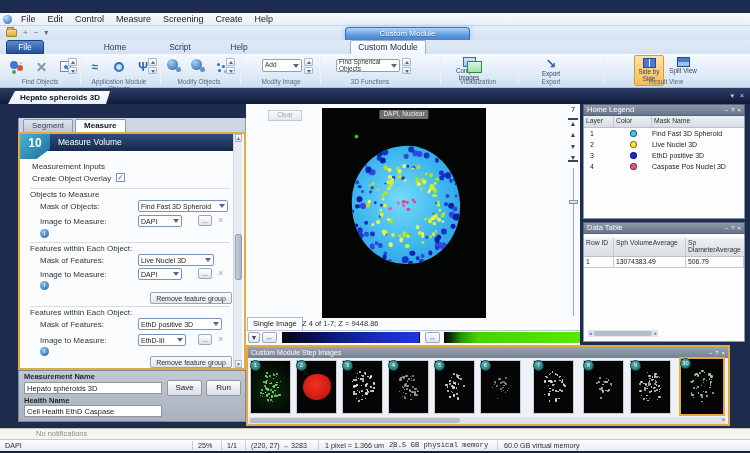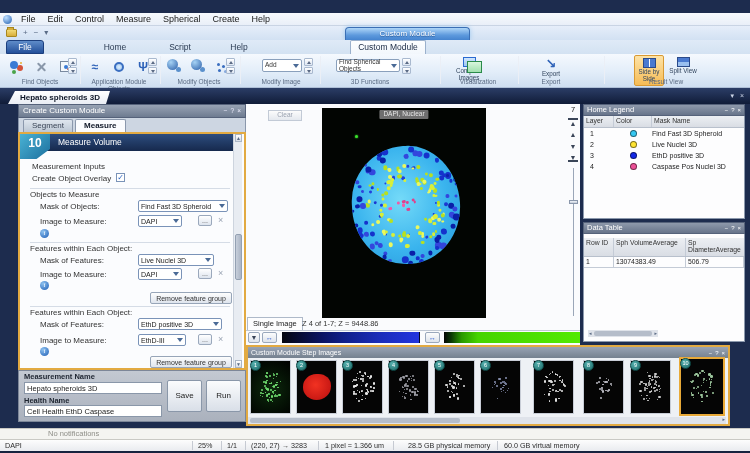--- a/index.html
+++ b/index.html
@@ -84,21 +84,21 @@
   .fx{position:absolute;font-size:9px;color:#9aa4b4;}
   .chk{position:absolute;width:9px;height:9px;background:#fff;border:1px solid #7a93b8;font-size:8px;color:#2a62c0;display:flex;align-items:center;justify-content:center;}
   .infoi{position:absolute;width:9px;height:9px;border-radius:50%;background:radial-gradient(circle at 35% 30%,#8ec2f0,#1d5cb4);color:#fff;font-size:7px;font-style:italic;font-family:"Liberation Serif",serif;display:flex;align-items:center;justify-content:center;}
   .rfg{position:absolute;height:12px;background:linear-gradient(#fdfdfd,#dfe5ee);border:1px solid #97a5b8;border-radius:2px;font-size:7px;color:#333;display:flex;align-items:center;justify-content:center;}
   .vscroll{left:233px;top:134px;width:9px;height:234px;background:#e8ecf2;border-left:1px solid #cdd4de;}
   .vscroll .ar{position:absolute;left:1px;width:7px;height:8px;font-size:5px;color:#5a6a84;display:flex;align-items:center;justify-content:center;background:linear-gradient(#fff,#d8dfe9);border:1px solid #aab6c6;}
   .vscroll .th{position:absolute;left:1px;top:100px;width:7px;height:46px;background:linear-gradient(90deg,#c7cfdb,#aab4c4);border:1px solid #93a0b2;border-radius:2px;}
   .lp-foot{left:18px;top:370px;width:228px;height:52px;background:linear-gradient(#c3c9d2,#aab1bd);border:1px solid #7d8798;}
   .foot-lbl{font-size:7.5px;color:#1d2430;font-weight:bold;}
   .foot-input{position:absolute;width:138px;height:12px;background:#fff;border:1px solid #8a97a9;font-size:7.5px;color:#222;padding:0 2px;font-family:"Liberation Sans",sans-serif;}
-  .pbtn{position:absolute;width:35px;height:32px;background:linear-gradient(#fbfcfd,#d9dfe8);border:1px solid #8a97a9;border-radius:2px;font-size:8px;color:#222;display:flex;align-items:center;justify-content:center;}
+  .pbtn{position:absolute;width:35px;height:16px;background:linear-gradient(#fbfcfd,#d9dfe8);border:1px solid #8a97a9;border-radius:2px;font-size:8px;color:#222;display:flex;align-items:center;justify-content:center;}
 
   
   .canvas{left:246px;top:104px;width:334px;height:241px;background:#fafbfd;}
   .clearbtn{left:268px;top:110px;width:34px;height:11px;background:linear-gradient(#fcfcfc,#e4e8ee);border:1px solid #c2cad6;font-size:6.5px;color:#9aa2b0;display:flex;align-items:center;justify-content:center;}
   .imgblack{left:322px;top:108px;width:164px;height:210px;background:#020502;overflow:hidden;}
   .chbadge{position:absolute;left:50%;top:2px;transform:translateX(-50%);background:rgba(130,130,130,.85);color:#e8e8e8;font-size:6.5px;padding:1px 4px;border-radius:1px;white-space:nowrap;}
   .spheroid{position:absolute;left:30px;top:38px;width:108px;height:118px;border-radius:52% 48% 50% 50%/48% 52% 50% 50%;background:radial-gradient(ellipse at 45% 45%,#74daf8 0%,#3ab4ee 55%,#2493d6 100%);overflow:hidden;transform:rotate(-4deg);}
   .spheroid i,[data-speckle] i{position:absolute;border-radius:50%;}
   .gdot{position:absolute;left:33px;top:27px;width:3px;height:3px;border-radius:50%;background:#3ae22c;box-shadow:0 0 2px #3ae22c;}
   .zcol{left:566px;top:104px;width:14px;height:241px;}
@@ -137,39 +137,39 @@
   .tblhead span{padding:2px 2px;border-right:1px solid #c4cbd6;}
   .lgrow{display:flex;align-items:center;height:11px;font-size:7px;color:#222;}
   .lgdot{width:7px;height:7px;border-radius:50%;border:1px solid rgba(0,0,0,.5);}
   .dtcell{border-right:1px solid #c4cbd6;border-bottom:1px solid #c4cbd6;font-size:6.8px;color:#222;padding:2px 2px;height:11px;}
   .dthscroll{position:absolute;left:4px;bottom:4px;width:70px;height:7px;background:#dfe3ea;display:flex;align-items:center;}
   .dthscroll .th{flex:1;height:5px;background:#b5bdca;margin:0 1px;border-radius:2px;}
   .dthscroll .ar{font-size:5px;color:#5a6a84;padding:0 1px;}
 
   
   .notif{left:0;top:428px;width:750px;height:12px;background:#f4f4f1;border-top:1px solid #c9c9c4;border-bottom:1px solid #c9c9c4;display:flex;align-items:center;}
-  .notif span{margin-left:48px;font-size:7.5px;color:#8e8e88;}
+  .notif span{margin-left:36px;font-size:7.5px;color:#8e8e88;}
   .statusbar{left:0;top:440px;width:750px;height:11px;background:linear-gradient(#fdfdfd,#e9ebef);font-size:7.2px;color:#2c2c2c;}
   .st{position:absolute;top:2px;white-space:nowrap;}
   .stsep{position:absolute;top:1px;width:1px;height:9px;background:#c6cad2;}
   .bottomedge{left:0;top:451px;width:750px;height:2px;background:#16233f;}
 </style>
 </head>
 <body>
 
 <div class="app">
 
 
   <div class="abs menubar">
     <span class="mx-orb"></span>
     <span class="menuitem">File</span>
     <span class="menuitem">Edit</span>
     <span class="menuitem">Control</span>
     <span class="menuitem">Measure</span>
-    <span class="menuitem">Spherical</span>
+    <span class="menuitem">Screening</span>
     <span class="menuitem">Create</span>
     <span class="menuitem">Help</span>
   </div>
 
   <div class="abs qat">
     <span class="i-folder"></span>
     <span class="qicon">+</span>
     <span class="qicon">−</span>
     <span class="qicon">▾</span>
   </div>
@@ -279,28 +279,20 @@
     </span>
     <span class="rg-label" style="left:620px;width:92px;">Result View</span>
   </div>
 
   <div class="abs docbar">
     <span class="doctab">Hepato spheroids 3D</span>
     <span class="ic" style="right:16px;">▾</span>
     <span class="ic" style="right:6px;">×</span>
   </div>
 
-  <div class="abs lp-head">
-    <span>Create Custom Module</span>
-    <span class="hbtns">
-      <span>−</span>
-      <span>?</span>
-      <span>×</span>
-    </span>
-  </div>
   <div class="abs lp-tabs">
     <span class="lp-tab">Segment</span>
     <span class="lp-tab active">Measure</span>
   </div>
   <div class="abs lp-body"></div>
   <div class="abs stephead"></div>
   <div class="abs stepnum">10</div>
   <div class="abs steptitle">Measure Volume</div>
 
   <div class="abs flabel" style="left:32px;top:163px;">Measurement Inputs</div>
@@ -1070,19 +1062,19 @@
     <span class="st" style="left:5px;">DAPI</span>
     <span class="stsep" style="left:192px;"></span>
     <span class="st" style="left:198px;">25%</span>
     <span class="stsep" style="left:221px;"></span>
     <span class="st" style="left:227px;">1/1</span>
     <span class="stsep" style="left:245px;"></span>
     <span class="st" style="left:251px;">(220, 27) → 3283</span>
     <span class="stsep" style="left:318px;"></span>
     <span class="st" style="left:325px;">1 pixel = 1.366 um</span>
     <span class="stsep" style="left:393px;"></span>
-    <span class="st" style="left:408px;">28.5 GB physical memory</span>
+    <span class="st" style="left:389px;font-family:Liberation Mono, monospace;">28.5 GB physical memory</span>
     <span class="stsep" style="left:497px;"></span>
     <span class="st" style="left:504px;">60.0 GB virtual memory</span>
   </div>
   <div class="abs bottomedge"></div>
 
 </div>
 
 </body></html>

